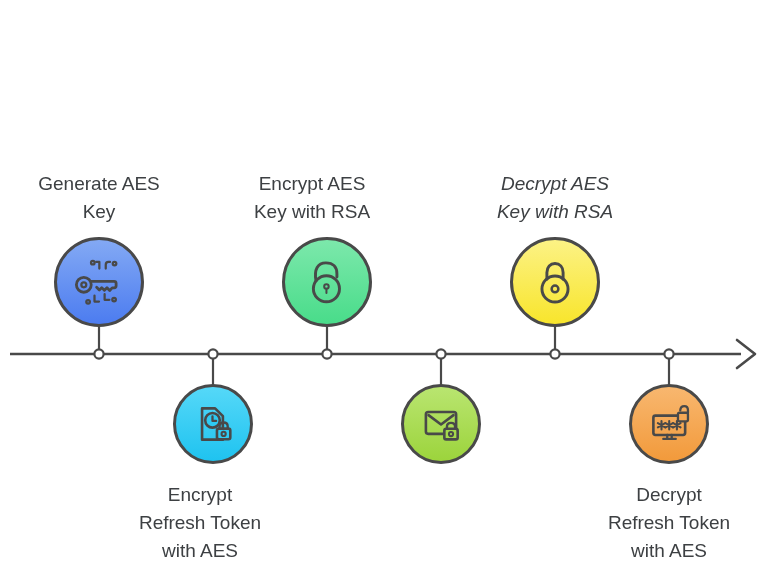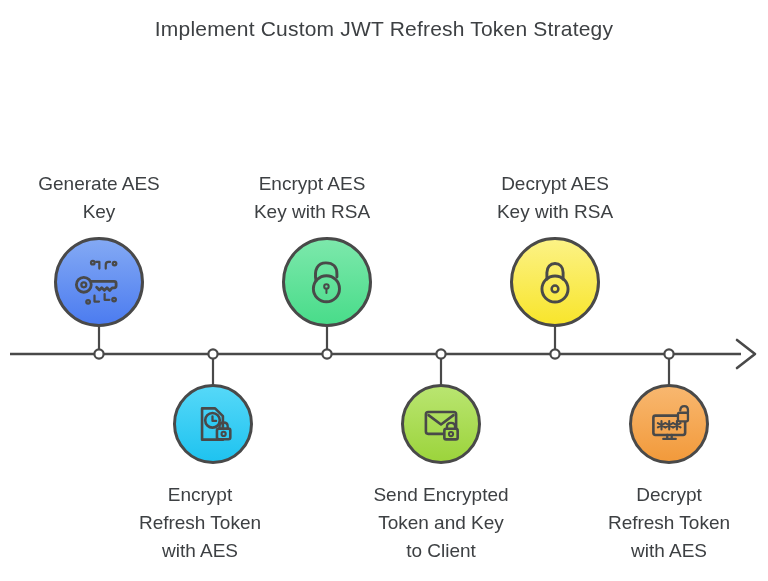--- a/index.html
+++ b/index.html
@@ -11,41 +11,40 @@
     position:absolute;top:17px;left:0;width:100%;margin:0;
     text-align:center;font-size:21px;font-weight:400;color:#3d4043;letter-spacing:.2px;
   }
   .timeline{position:absolute;left:0;top:0;}
   .step-label{
     position:absolute;text-align:center;font-size:19px;line-height:28px;
     color:#3d4043;white-space:pre-line;
   }
   .lbl-0{left:-11px;top:170px;width:220px;}
   .lbl-2{left:202px;top:170px;width:220px;}
-  .lbl-4{left:445px;top:170px;width:220px;}
+  .lbl-4{left:445px;top:170px;width:220px;font-style:italic;}
   .lbl-1{left:85px;top:481px;width:230px;}
   .lbl-3{left:326px;top:481px;width:230px;}
   .lbl-5{left:554px;top:481px;width:230px;}
   .step-circle{
     position:absolute;border:3px solid #494949;border-radius:50%;
     box-sizing:border-box;display:flex;align-items:center;justify-content:center;
   }
   .circle-above{width:90px;height:90px;top:237px;}
   .circle-below{width:80px;height:80px;top:384px;}
   .pos-0{left:54px;}  .pos-2{left:282px;} .pos-4{left:510px;}
   .pos-1{left:173px;} .pos-3{left:401px;} .pos-5{left:629px;}
   .circle-above svg{width:54px;height:54px;}
   .circle-below svg{width:50px;height:50px;}
 </style>
 </head>
 <body>
 
 <div class="canvas">
 
-  <div class="title">Implement Custom JWT Refresh Token Strategy</div>
 
   <svg class="timeline" width="768" height="581" viewBox="0 0 768 581">
     <line x1="10" y1="354" x2="741" y2="354" stroke="#494949" stroke-width="2.6"></line>
     <path d="M737,340 L755,354 L737,368" fill="none" stroke="#494949" stroke-width="2.6" stroke-linecap="round" stroke-linejoin="round"></path>
     <g stroke="#494949" stroke-width="2.2">
       <line x1="99" y1="324" x2="99" y2="352"></line>
       <line x1="327" y1="324" x2="327" y2="352"></line>
       <line x1="555" y1="324" x2="555" y2="352"></line>
       <line x1="213" y1="356" x2="213" y2="388"></line>
       <line x1="441" y1="356" x2="441" y2="388"></line>
@@ -61,23 +60,20 @@
     </g>
   </svg>
 
   <div class="step-label lbl-0">Generate AES
 Key</div>
   <div class="step-label lbl-1">Encrypt
 Refresh Token
 with AES</div>
   <div class="step-label lbl-2">Encrypt AES
 Key with RSA</div>
-  <div class="step-label lbl-3">Send Encrypted
-Token and Key
-to Client</div>
   <div class="step-label lbl-4">Decrypt AES
 Key with RSA</div>
   <div class="step-label lbl-5">Decrypt
 Refresh Token
 with AES</div>
 
   <div class="step-circle circle-above pos-0" style="background: linear-gradient(rgb(131, 169, 244) 0%, rgb(76, 124, 240) 100%);">
     <svg viewBox="0 0 48 48">
       <g fill="none" stroke="#494949" stroke-width="2.5" stroke-linecap="round" stroke-linejoin="round">
         <circle cx="10.5" cy="26.5" r="6.6"></circle>

